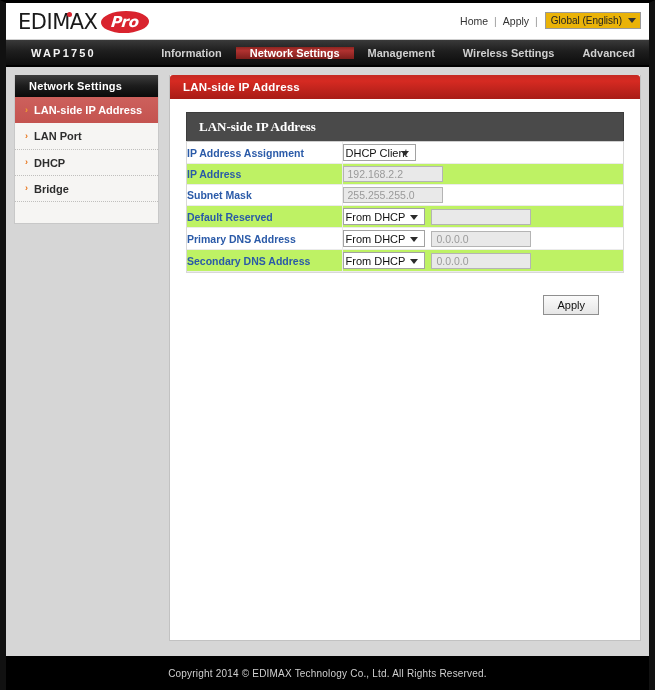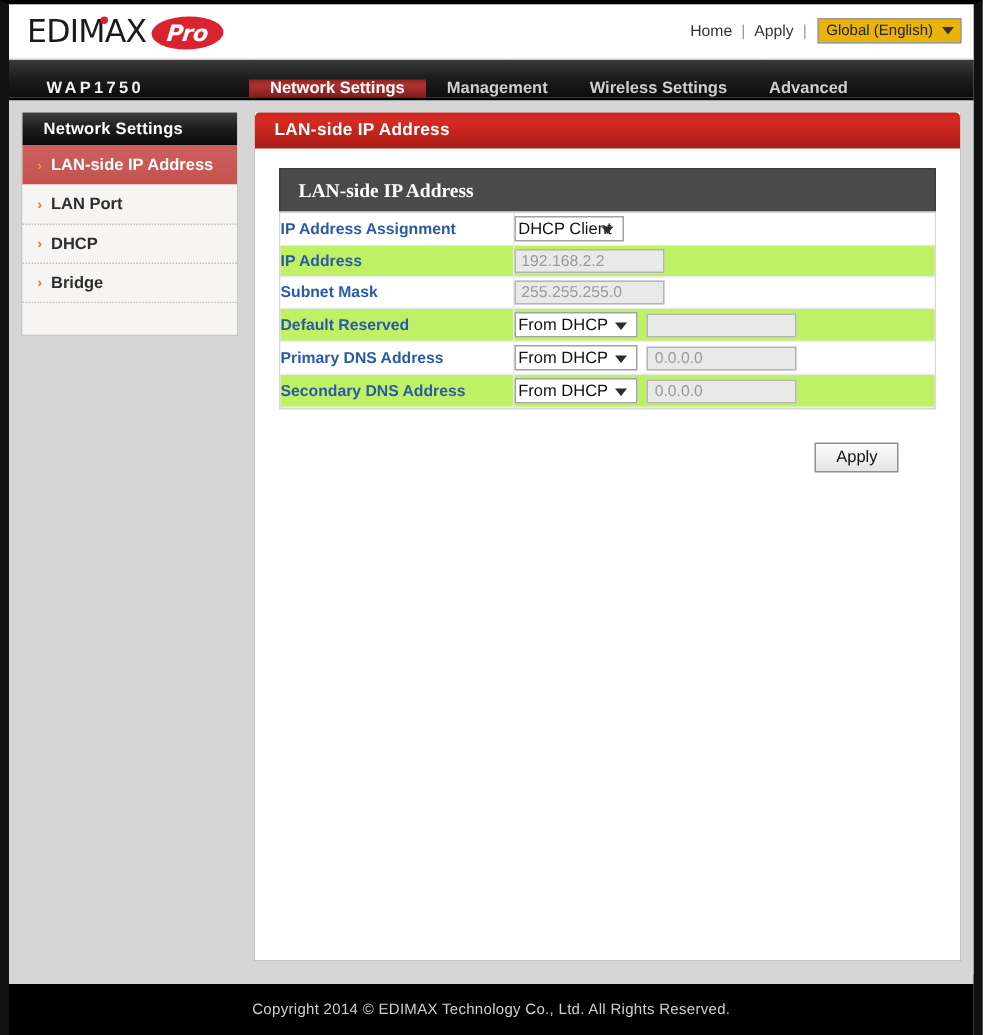--- a/index.html
+++ b/index.html
@@ -94,21 +94,21 @@
     border-top: 5px solid #333;
     margin-left: 6px;
   }
 
   
   .navbar {
     position: relative;
     height: 27px;
     background: linear-gradient(180deg,#3a3a3a 0%,#1e1e1e 45%,#0c0c0c 100%);
     border-bottom: 2px solid #000;
-    display: flex; align-items: flex-end;
+    display: flex; align-items: center;
   }
   .model {
     display: flex; align-items: center;
     padding-left: 25px;
     width: 160px;
     color: #f2f2f2;
     font-size: 11px;
     font-weight: bold;
     letter-spacing: 2.2px;
   }
@@ -334,20 +334,21 @@
       <span class="hdr-sep">|</span>
       <div class="lang-select">
         <span>Global (English)</span>
         <span class="lang-arrow"></span>
       </div>
     </div>
   </div>
 
   <div class="navbar">
     <div class="model">WAP1750</div>
+    <div class="nav-tab">Information</div>
     <div class="nav-tab active">Network Settings</div>
     <div class="nav-tab">Management</div>
     <div class="nav-tab">Wireless Settings</div>
     <div class="nav-tab">Advanced</div>
   </div>
 
   <div class="body-area">
 
     <div class="sidebar">
       <div class="sidebar-header">Network Settings</div>

